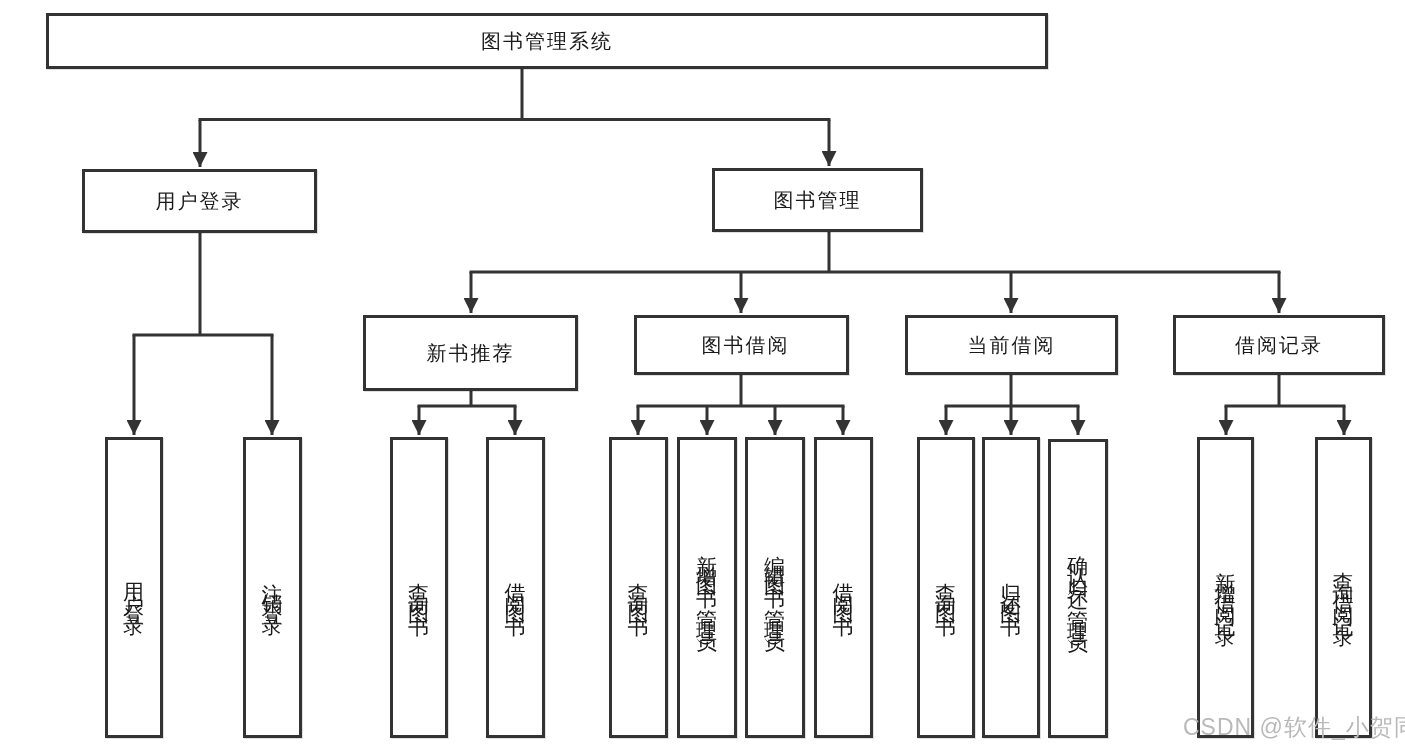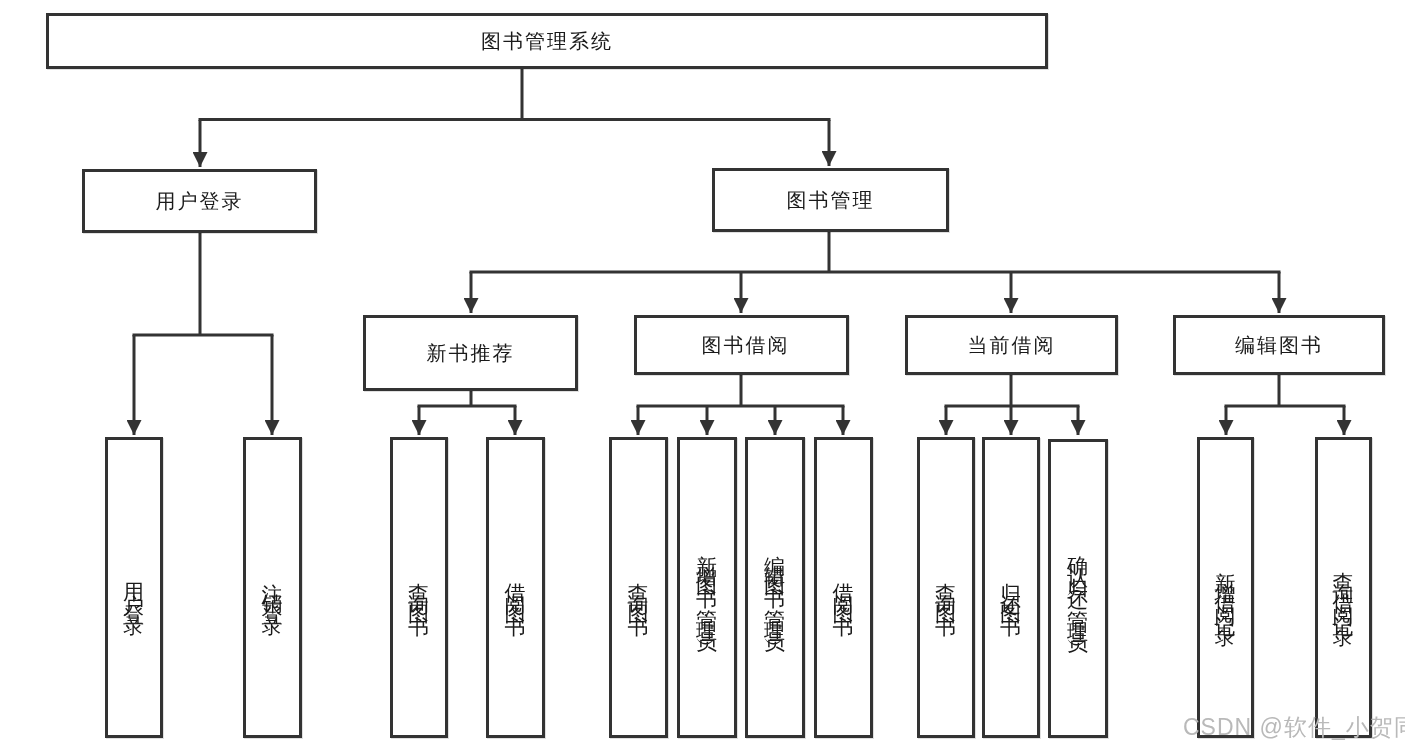--- a/index.html
+++ b/index.html
@@ -97,35 +97,35 @@
     </g>
   </svg>
 
   <div class="box" style="left:21px; top:13px; width:1002px; height:56px;margin-left:25px;">
     <span class="h-label">图书管理系统</span>
   </div>
 
   <div class="box" style="left:82px; top:169px; width:235px; height:64px;">
     <span class="h-label">用户登录</span>
   </div>
-  <div class="box" style="left:712px; top:168px; width:237px; height:64px;text-align:right;">
+  <div class="box" style="left:712px; top:168px; width:211px; height:64px;text-align:right;">
     <span class="h-label">图书管理</span>
   </div>
 
   <div class="box" style="left:363px; top:315px; width:215px; height:76px;">
     <span class="h-label">新书推荐</span>
   </div>
   <div class="box" style="left:634px; top:315px; width:215px; height:60px;padding-left:8px;">
     <span class="h-label">图书借阅</span>
   </div>
   <div class="box" style="left:905px; top:315px; width:213px; height:60px;align-items:center;">
     <span class="h-label">当前借阅</span>
   </div>
   <div class="box" style="left:1173px; top:315px; width:212px; height:60px;">
-    <span class="h-label">编辑图书</span>
+    <span class="h-label">借阅记录</span>
   </div>
 
   <div class="box leaf" style="left:105px; top:437px; width:58px; height:301px;">
     <span class="v-label">用户登录</span>
   </div>
   <div class="box leaf" style="left:243px; top:437px; width:59px; height:301px;">
     <span class="v-label">注销登录</span>
   </div>
 
   <div class="box leaf" style="left:390px; top:437px; width:58px; height:301px;">

